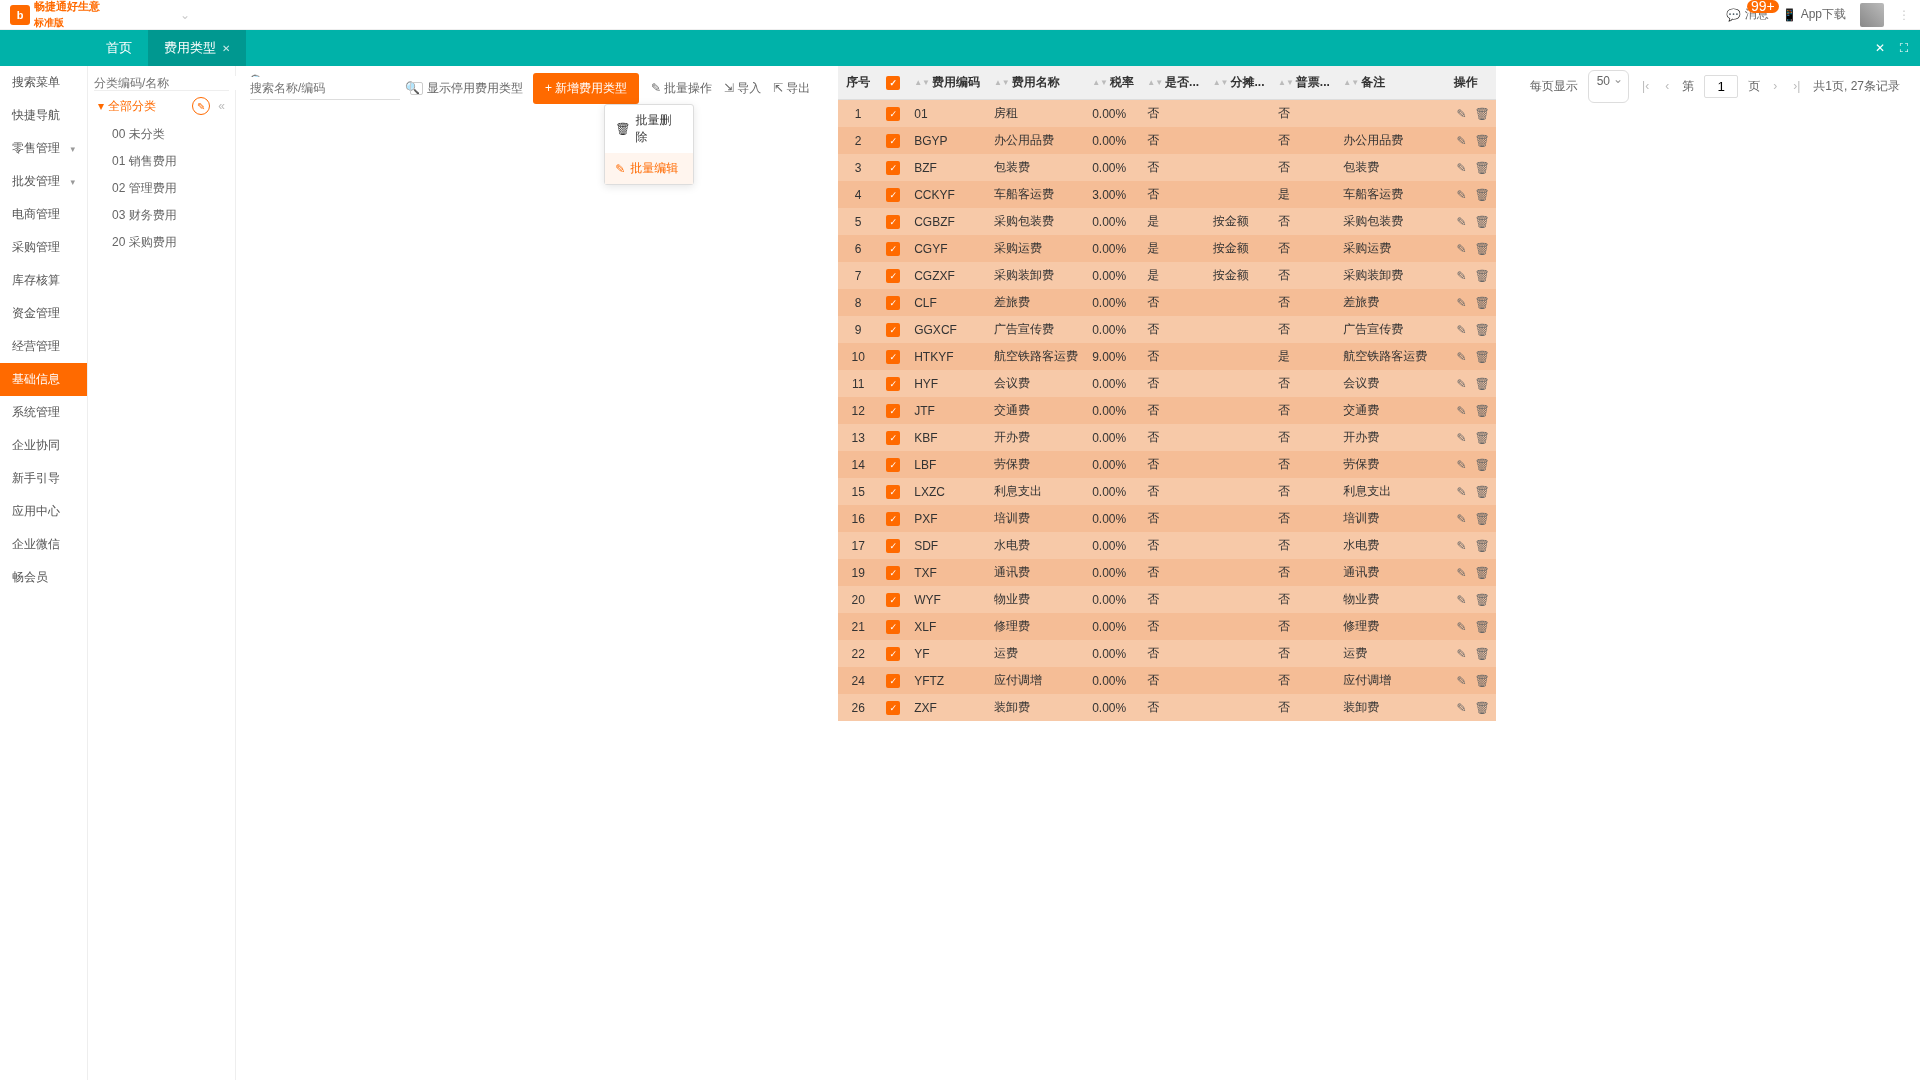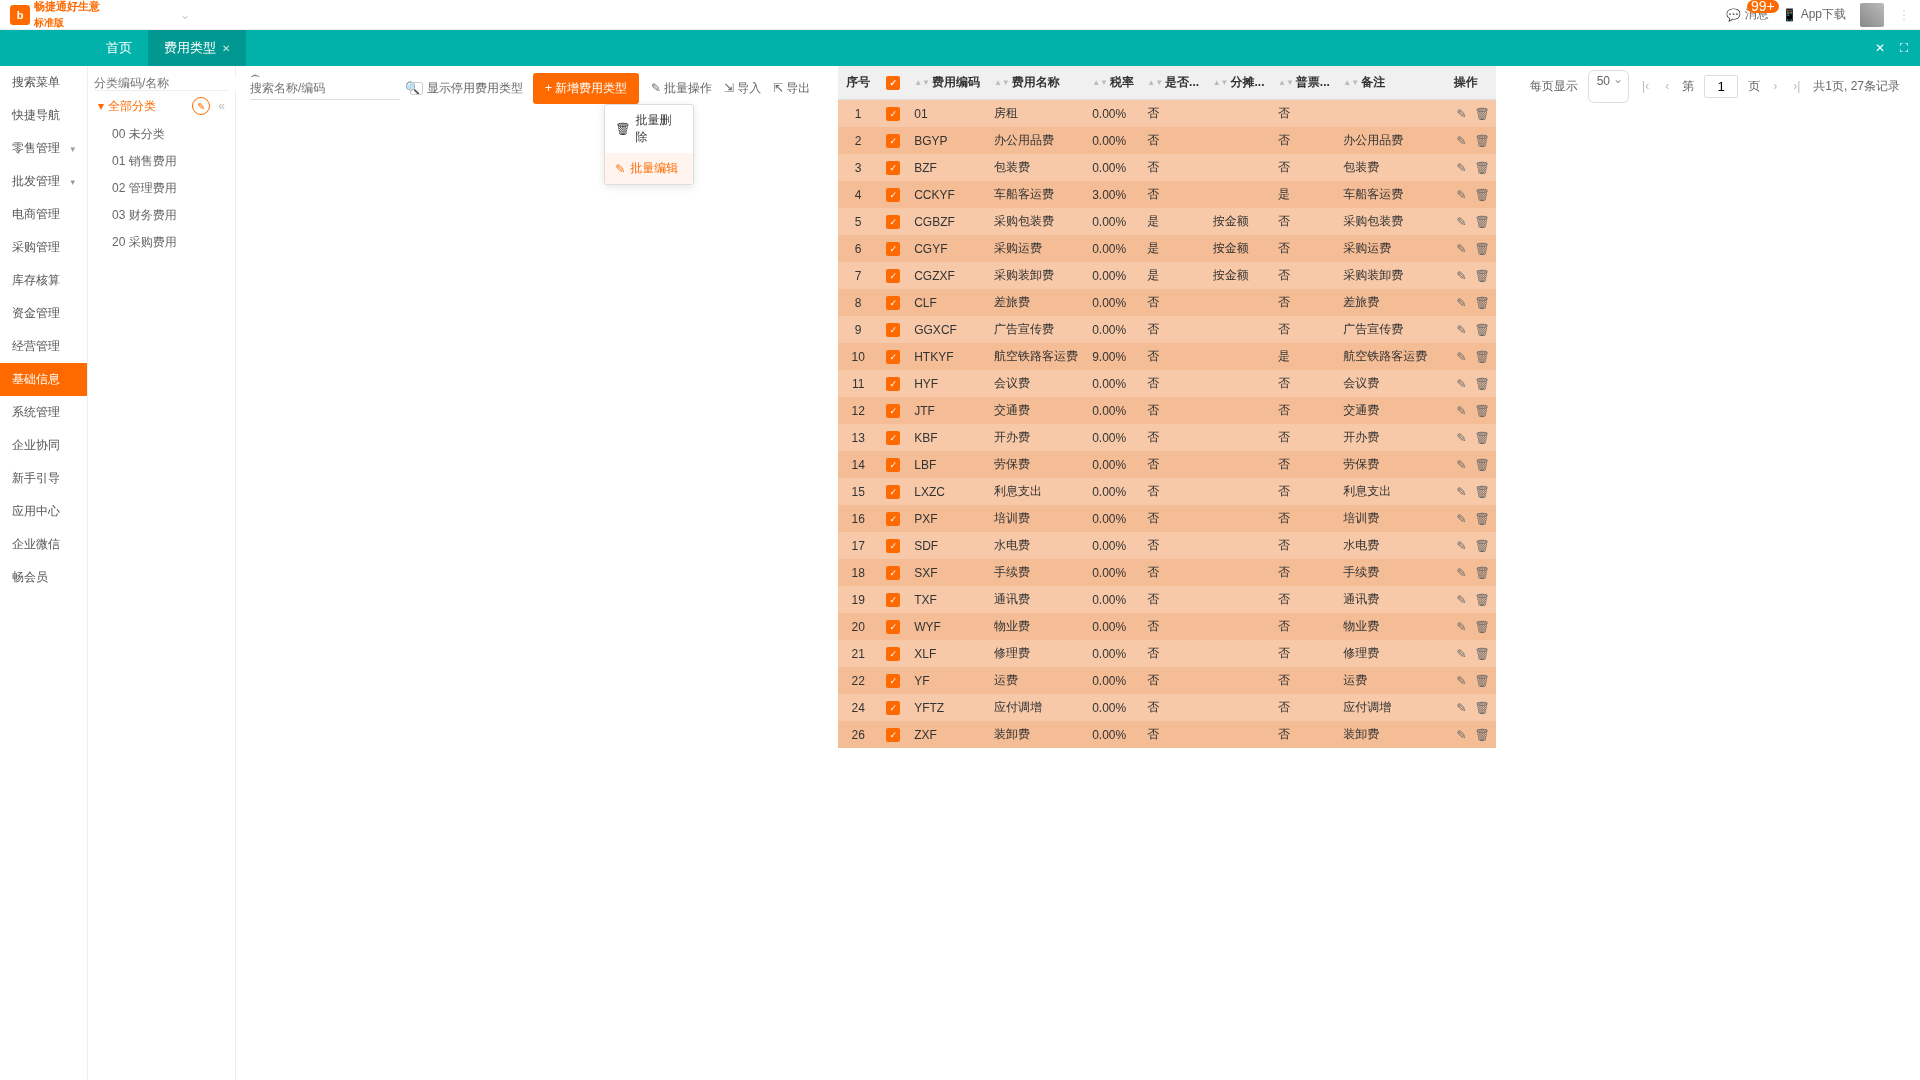--- a/index.html
+++ b/index.html
@@ -521,37 +521,20 @@
               <td>否</td>
               <td>水电费</td>
               <td>
                 <div class="row-actions">
                   <span>✎</span>
                   <span>🗑</span>
                 </div>
               </td>
             </tr>
             <tr>
-              <td style="text-align:center">18</td>
-              <td style="text-align:center"><span class="chk-on">✓</span></td>
-              <td>SXF</td>
-              <td>手续费</td>
-              <td>0.00%</td>
-              <td>否</td>
-              <td></td>
-              <td>否</td>
-              <td>手续费</td>
-              <td>
-                <div class="row-actions">
-                  <span>✎</span>
-                  <span>🗑</span>
-                </div>
-              </td>
-            </tr>
-            <tr>
               <td style="text-align:center">19</td>
               <td style="text-align:center"><span class="chk-on">✓</span></td>
               <td>TXF</td>
               <td>通讯费</td>
               <td>0.00%</td>
               <td>否</td>
               <td></td>
               <td>否</td>
               <td>通讯费</td>
               <td>

